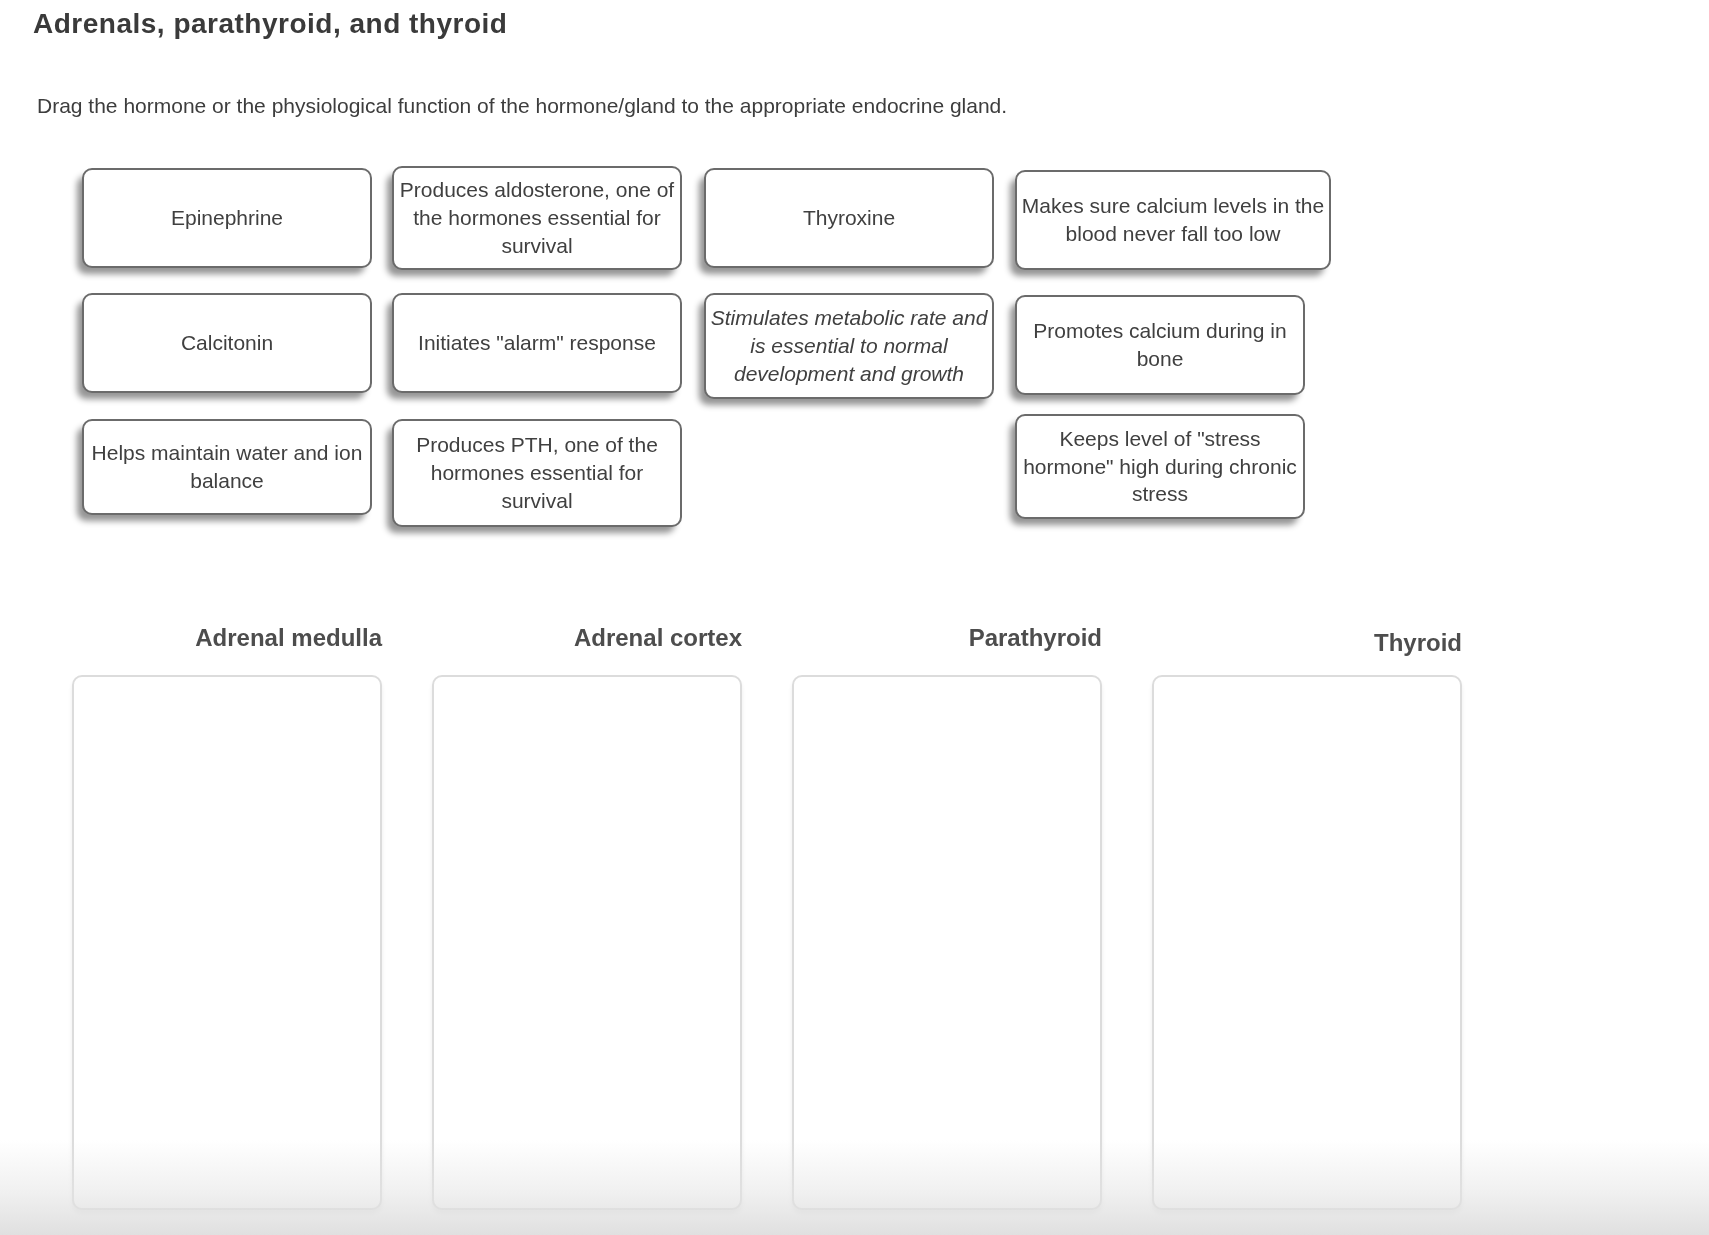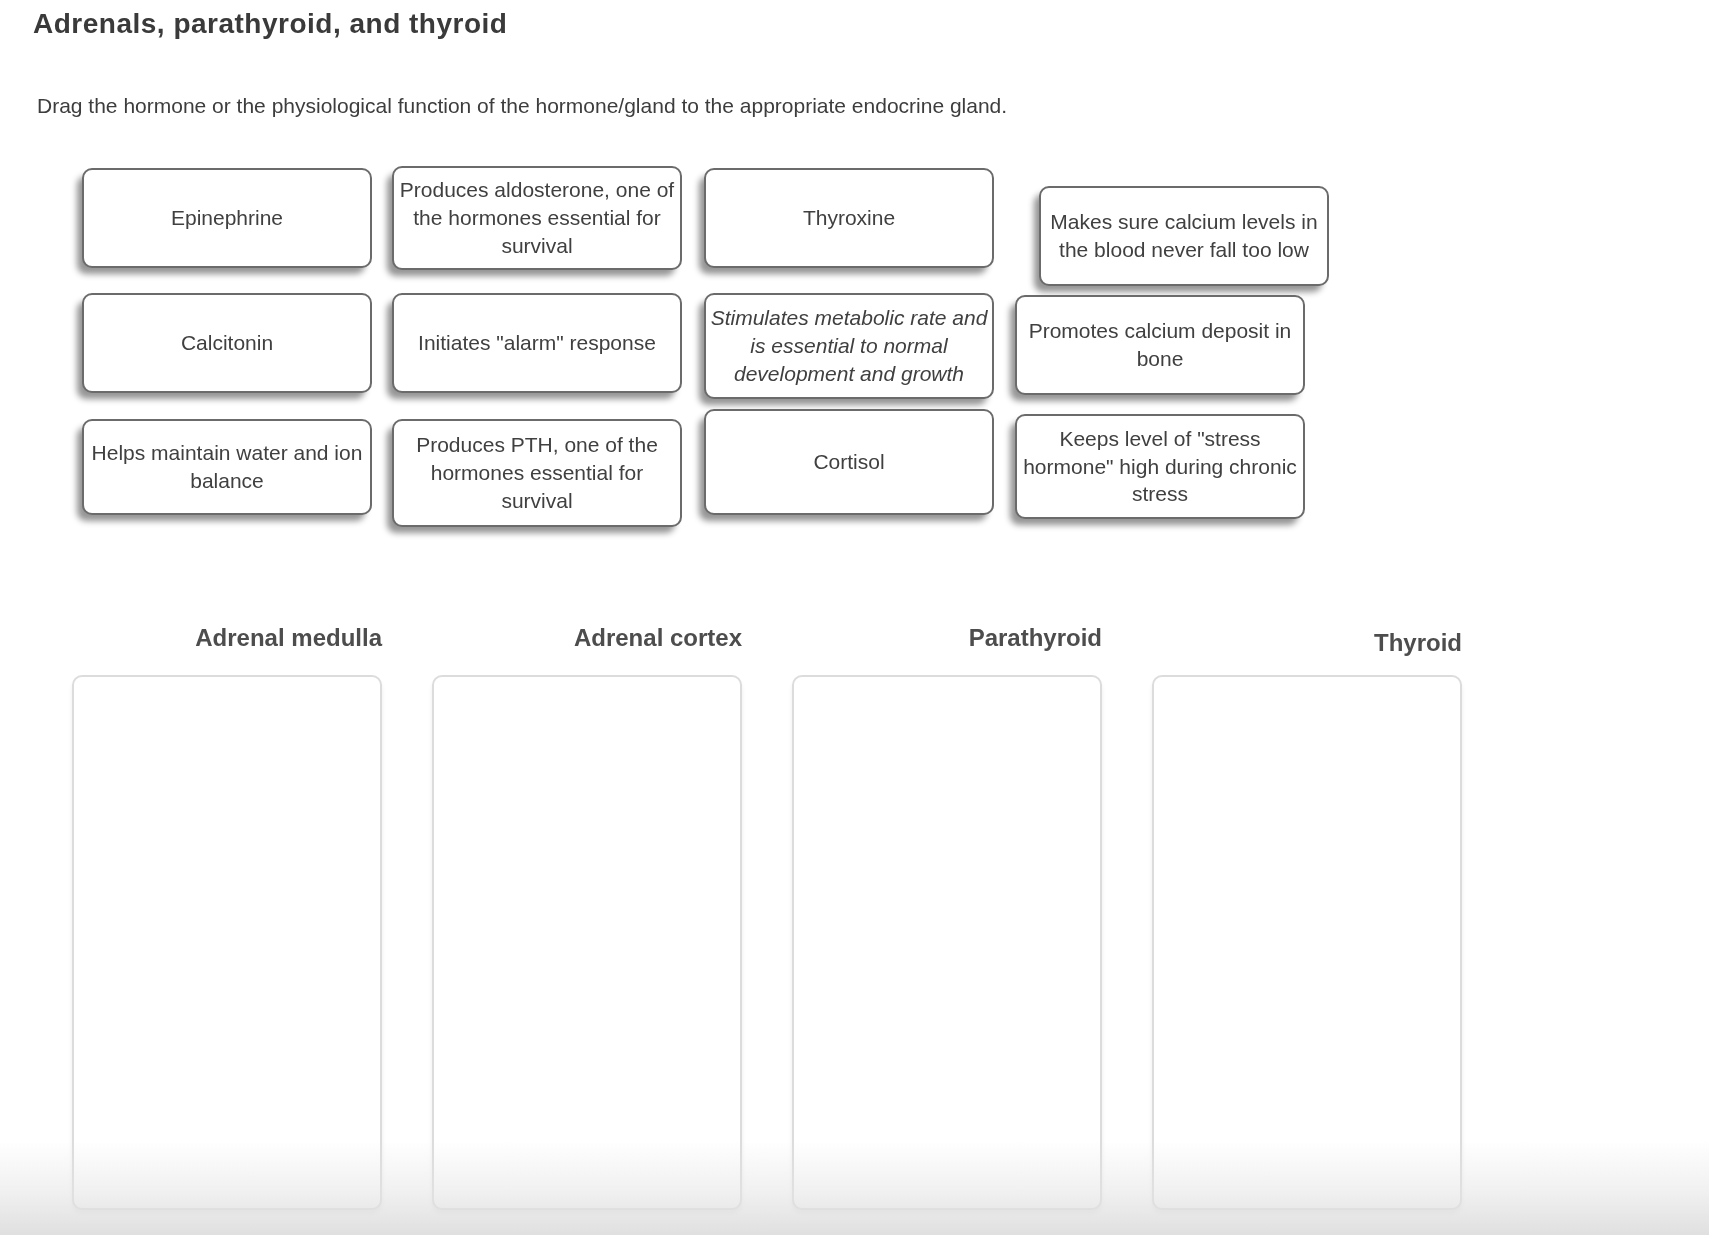--- a/index.html
+++ b/index.html
@@ -95,45 +95,42 @@
 
   <div class="card" style="left:82px;  top:168px; width:290px; height:100px;">
     <span>Epinephrine</span>
   </div>
   <div class="card" style="left:392px; top:166px; width:290px; height:104px;text-align:center;">
     <span>Produces aldosterone, one of the hormones essential for survival</span>
   </div>
   <div class="card" style="left:704px; top:168px; width:290px; height:100px;">
     <span>Thyroxine</span>
   </div>
-  <div class="card" style="left:1015px; top:186px; width:290px; height:100px;margin-left:24px;">
+  <div class="card" style="left:1015px; top:170px; width:316px; height:100px;">
     <span>Makes sure calcium levels in the blood never fall too low</span>
   </div>
 
   <div class="card" style="left:82px;  top:293px; width:290px; height:100px;">
     <span>Calcitonin</span>
   </div>
   <div class="card" style="left:392px; top:293px; width:290px; height:100px;">
     <span>Initiates "alarm" response</span>
   </div>
   <div class="card" style="left:704px; top:293px; width:290px; height:106px;font-style:italic;">
     <span>Stimulates metabolic rate and is essential to normal development and growth</span>
   </div>
   <div class="card" style="left:1015px; top:295px; width:290px; height:100px;">
-    <span>Promotes calcium deposit in bone</span>
+    <span>Promotes calcium during in bone</span>
   </div>
 
   <div class="card" style="left:82px;  top:419px; width:290px; height:96px;">
     <span>Helps maintain water and ion balance</span>
   </div>
   <div class="card" style="left:392px; top:419px; width:290px; height:108px;">
     <span>Produces PTH, one of the hormones essential for survival</span>
-  </div>
-  <div class="card" style="left:704px; top:409px; width:290px; height:106px;">
-    <span>Cortisol</span>
   </div>
   <div class="card" style="left:1015px; top:414px; width:290px; height:105px;">
     <span>Keeps level of "stress hormone" high during chronic stress</span>
   </div>
 
   <div class="zone-label" style="left:72px;  top:624px;">Adrenal medulla</div>
   <div class="zone-label" style="left:432px; top:624px;">Adrenal cortex</div>
   <div class="zone-label" style="left:792px; top:624px;">Parathyroid</div>
   <div class="zone-label" style="left:1152px; top:629px;">Thyroid</div>
 

